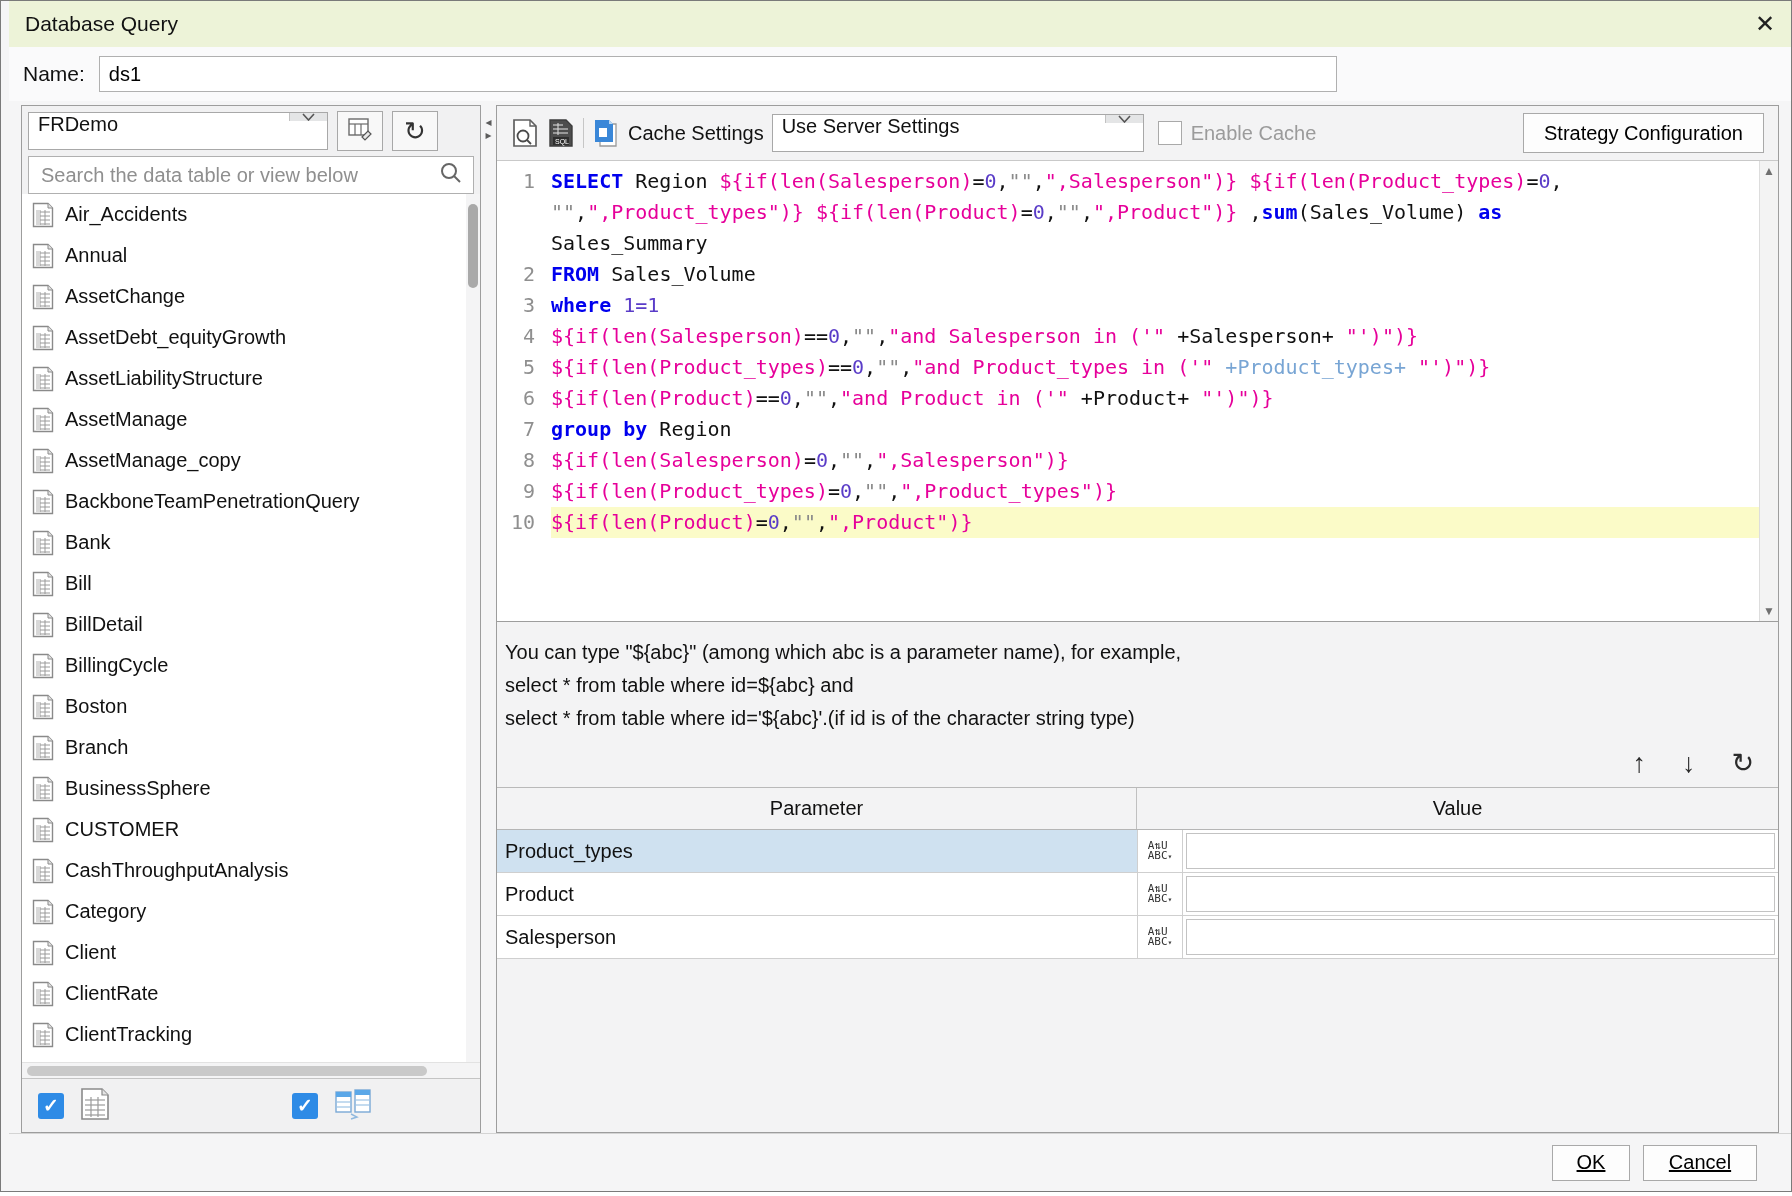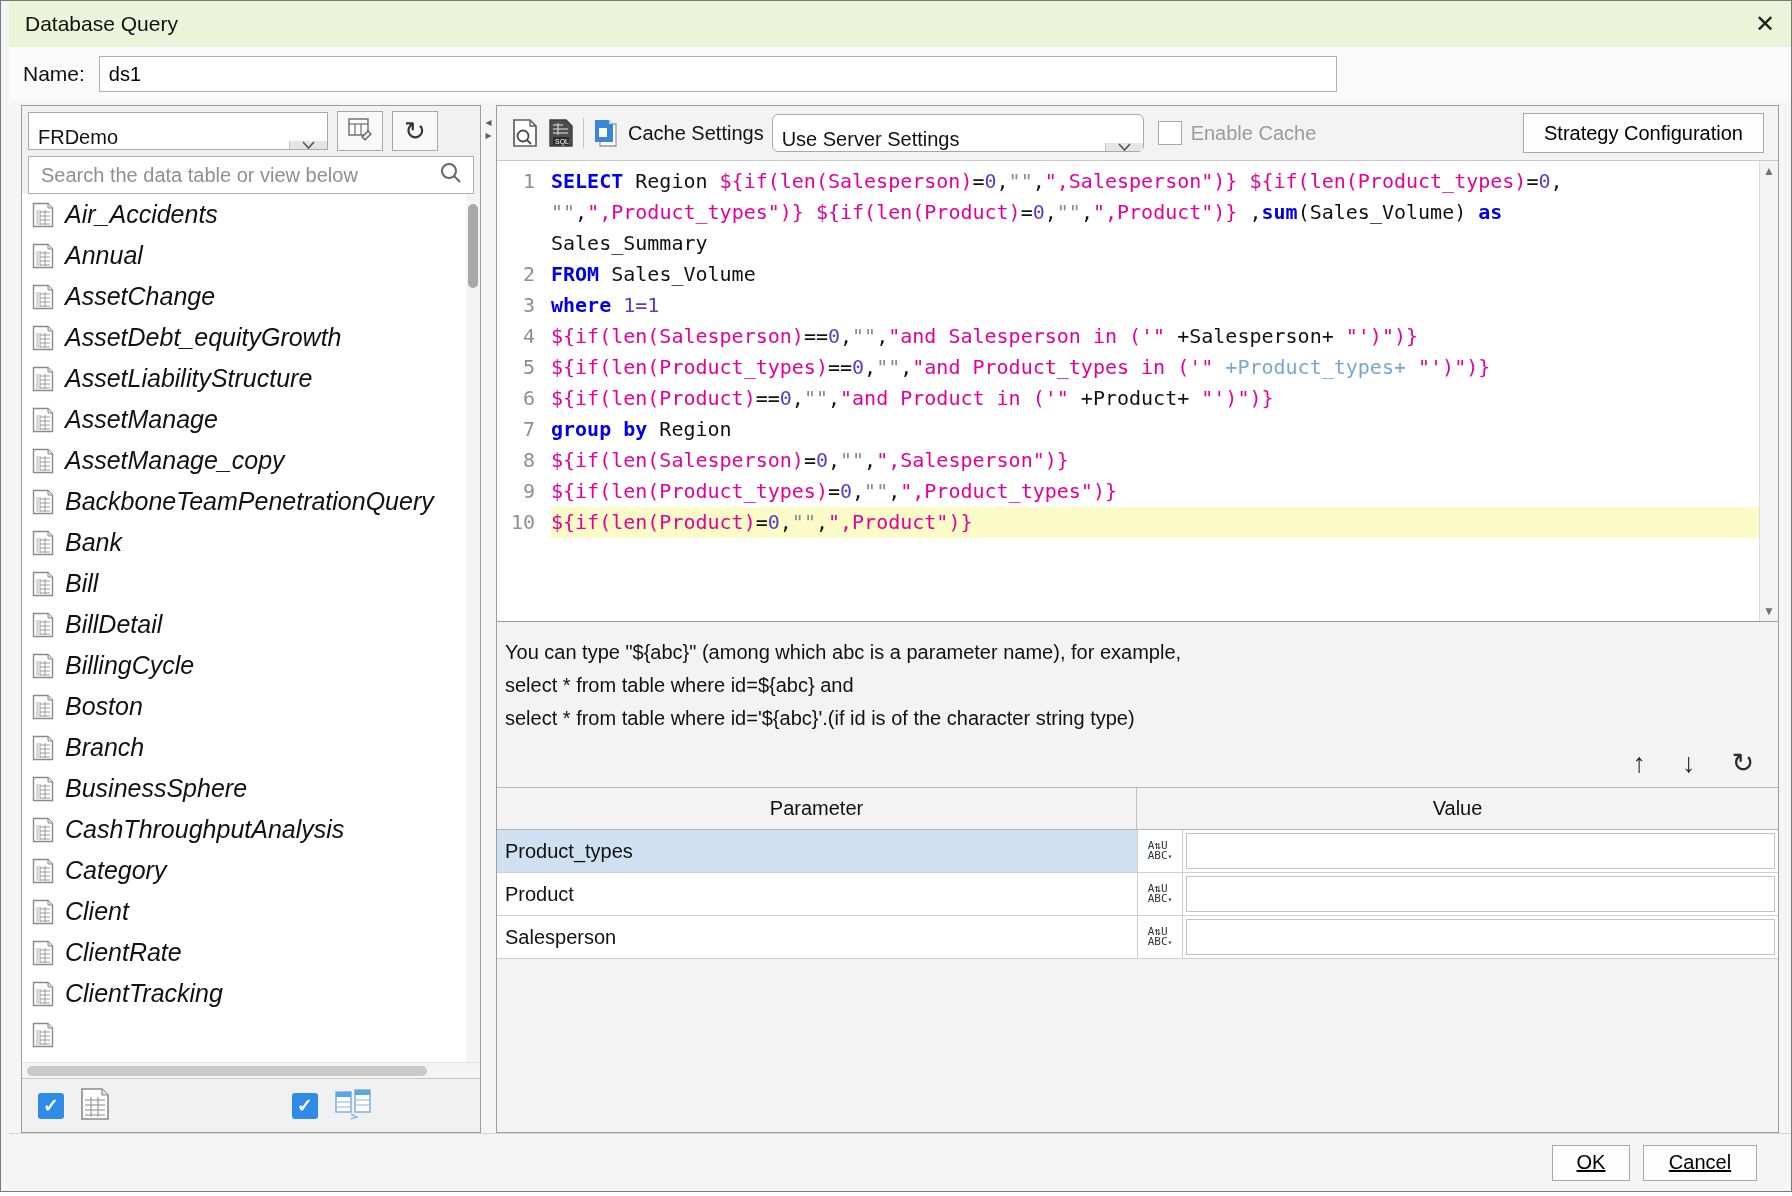--- a/index.html
+++ b/index.html
@@ -16,49 +16,49 @@
   .close-x{margin-left:auto;font-size:24px;color:#222;cursor:pointer;line-height:1;}
   
   .name-row{height:54px;display:flex;align-items:center;padding:0 14px;gap:14px;background:#fafafb;flex:none;}
   .name-label{font-size:21px;}
   .name-input{width:1238px;height:36px;border:1px solid #b0b0b0;font-size:20px;padding:0 9px;background:#fff;font-family:"Liberation Sans",sans-serif;}
   
   .content{flex:1;display:flex;padding:4px 12px 0 12px;min-height:0;}
   
   .left-panel{width:460px;flex:none;border:1px solid #9d9d9d;background:#f1f1f2;display:flex;flex-direction:column;min-height:0;}
   .conn-row{height:50px;flex:none;display:flex;align-items:center;padding:5px 6px;gap:9px;}
-  .combo{display:flex;height:38px;border:1px solid #a8a8a8;background:#fff;align-items:flex-end;}
+  .combo{display:flex;height:38px;border:1px solid #a8a8a8;background:#fff;align-items:flex-start;}
   .conn-combo{width:300px;}
   .combo-value{flex:1;display:flex;align-items:center;padding:0 9px;font-size:20px;white-space:nowrap;overflow:hidden;}
   .combo-btn{width:38px;background:#e4e5e6;border-left:1px solid #c2c2c2;display:flex;align-items:center;justify-content:center;flex:none;}
   .tool-btn{width:46px;height:40px;border:1px solid #a8a8a8;background:#f8f8f8;display:flex;align-items:center;justify-content:center;cursor:pointer;flex:none;}
   .search-row{height:38px;flex:none;margin:0 6px;border:1px solid #b0b0b0;background:#fff;display:flex;align-items:center;padding:0 10px;}
   .search-input{flex:1;border:none;outline:none;font-size:20px;color:#333;font-family:"Liberation Sans",sans-serif;background:transparent;}
   .search-input::placeholder{color:#8f8f8f;}
   .list-wrap{flex:1;position:relative;background:#fff;overflow:hidden;min-height:0;}
   .list-inner{overflow:hidden;height:100%;}
-  .list-item{height:41px;display:flex;align-items:center;gap:11px;padding:0 10px;font-size:25px;white-space:nowrap;font-style:italic;}
+  .list-item{height:41px;display:flex;align-items:center;gap:11px;padding:0 10px;font-size:20px;white-space:nowrap;}
   .tbl-ico{display:flex;flex:none;}
   .v-scroll{position:absolute;top:0;right:0;width:14px;height:100%;background:#f4f4f5;}
   .v-thumb{position:absolute;top:10px;left:2px;width:10px;height:84px;background:#a9a9a9;border-radius:5px;}
   .h-scroll{height:16px;flex:none;background:#f4f4f5;position:relative;border-top:1px solid #e2e2e2;}
   .h-thumb{position:absolute;top:3px;left:5px;width:400px;height:10px;background:#c9c9c9;border-radius:5px;}
   .filter-row{height:54px;flex:none;border-top:1px solid #c4c4c4;background:#f1f1f2;display:flex;align-items:center;padding:0 16px;gap:16px;}
   .checkbox-on{width:26px;height:26px;background:var(--accent-blue);border-radius:3px;display:flex;align-items:center;justify-content:center;color:#fff;font-size:19px;font-weight:bold;cursor:pointer;flex:none;}
   .views-group{margin-left:166px;display:flex;align-items:center;gap:16px;}
   
   .splitter{width:15px;flex:none;display:flex;flex-direction:column;align-items:center;padding-top:12px;gap:3px;color:#5c5c5c;font-size:12px;}
   .split-arrow{cursor:pointer;line-height:10px;}
   
   .right-panel{flex:1;border:1px solid #9d9d9d;background:#f3f3f4;display:flex;flex-direction:column;min-width:0;min-height:0;}
   .toolbar{height:54px;flex:none;display:flex;align-items:center;padding:0 14px;gap:8px;}
   .tb-ico{display:flex;align-items:center;justify-content:center;cursor:pointer;}
   .tb-sep{width:1px;height:30px;background:#c6c6c6;flex:none;}
   .cache-label{font-size:20px;}
-  .cache-combo{width:372px;border-radius:6px;}
+  .cache-combo{width:372px;}
   .enable-cache{display:flex;align-items:center;gap:9px;margin-left:6px;text-align:center;}
   .cb-off{width:24px;height:24px;border:1px solid #a9a9a9;background:#fff;flex:none;}
   .enable-label{font-size:20px;color:#9b9b9b;}
   .strategy-btn{margin-left:auto;height:40px;padding:0 20px;background:#fdfdfd;border:1px solid #a9a9a9;font-size:20px;font-family:"Liberation Sans",sans-serif;cursor:pointer;}
   
   .editor{height:462px;flex:none;background:#fff;border-top:1px solid #c9c9c9;border-bottom:1px solid #9d9d9d;display:flex;overflow:hidden;}
   .editor-lines{flex:1;padding-top:5px;font-family:"DejaVu Sans Mono",monospace;font-size:20px;min-width:0;}
   .code-row{display:flex;line-height:31px;}
   .ln{width:54px;flex:none;text-align:right;padding-right:16px;color:#8f8f8f;}
   .code{flex:1;white-space:pre;overflow:hidden;}
@@ -409,20 +409,38 @@
                     <line x1="4" y1="14" x2="18" y2="14"></line>
                     <line x1="4" y1="18" x2="18" y2="18"></line>
                     <line x1="4" y1="22" x2="18" y2="22"></line>
                     <line x1="8" y1="8" x2="8" y2="23"></line>
                     <line x1="13" y1="8" x2="13" y2="23"></line>
                   </g>
                   <rect x="4" y="8" width="4" height="15" fill="#d8d8d8"></rect>
                 </svg>
               </span>
               <span>BusinessSphere</span>
+            </div>
+            <div class="list-item">
+              <span class="tbl-ico">
+                <svg width="22" height="26" viewBox="0 0 22 26">
+                  <path d="M1.5 1.5 H16 L20.5 6 V24.5 H1.5 Z" fill="#fff" stroke="#8a8a8a" stroke-width="1.4"></path>
+                  <path d="M16 1.5 L16 6 L20.5 6" fill="#e4e4e4" stroke="#8a8a8a" stroke-width="1"></path>
+                  <g stroke="#9a9a9a" stroke-width="1">
+                    <line x1="4" y1="10" x2="18" y2="10"></line>
+                    <line x1="4" y1="14" x2="18" y2="14"></line>
+                    <line x1="4" y1="18" x2="18" y2="18"></line>
+                    <line x1="4" y1="22" x2="18" y2="22"></line>
+                    <line x1="8" y1="8" x2="8" y2="23"></line>
+                    <line x1="13" y1="8" x2="13" y2="23"></line>
+                  </g>
+                  <rect x="4" y="8" width="4" height="15" fill="#d8d8d8"></rect>
+                </svg>
+              </span>
+              <span>CUSTOMER</span>
             </div>
             <div class="list-item">
               <span class="tbl-ico">
                 <svg width="22" height="26" viewBox="0 0 22 26">
                   <path d="M1.5 1.5 H16 L20.5 6 V24.5 H1.5 Z" fill="#fff" stroke="#8a8a8a" stroke-width="1.4"></path>
                   <path d="M16 1.5 L16 6 L20.5 6" fill="#e4e4e4" stroke="#8a8a8a" stroke-width="1"></path>
                   <g stroke="#9a9a9a" stroke-width="1">
                     <line x1="4" y1="10" x2="18" y2="10"></line>
                     <line x1="4" y1="14" x2="18" y2="14"></line>
                     <line x1="4" y1="18" x2="18" y2="18"></line>

